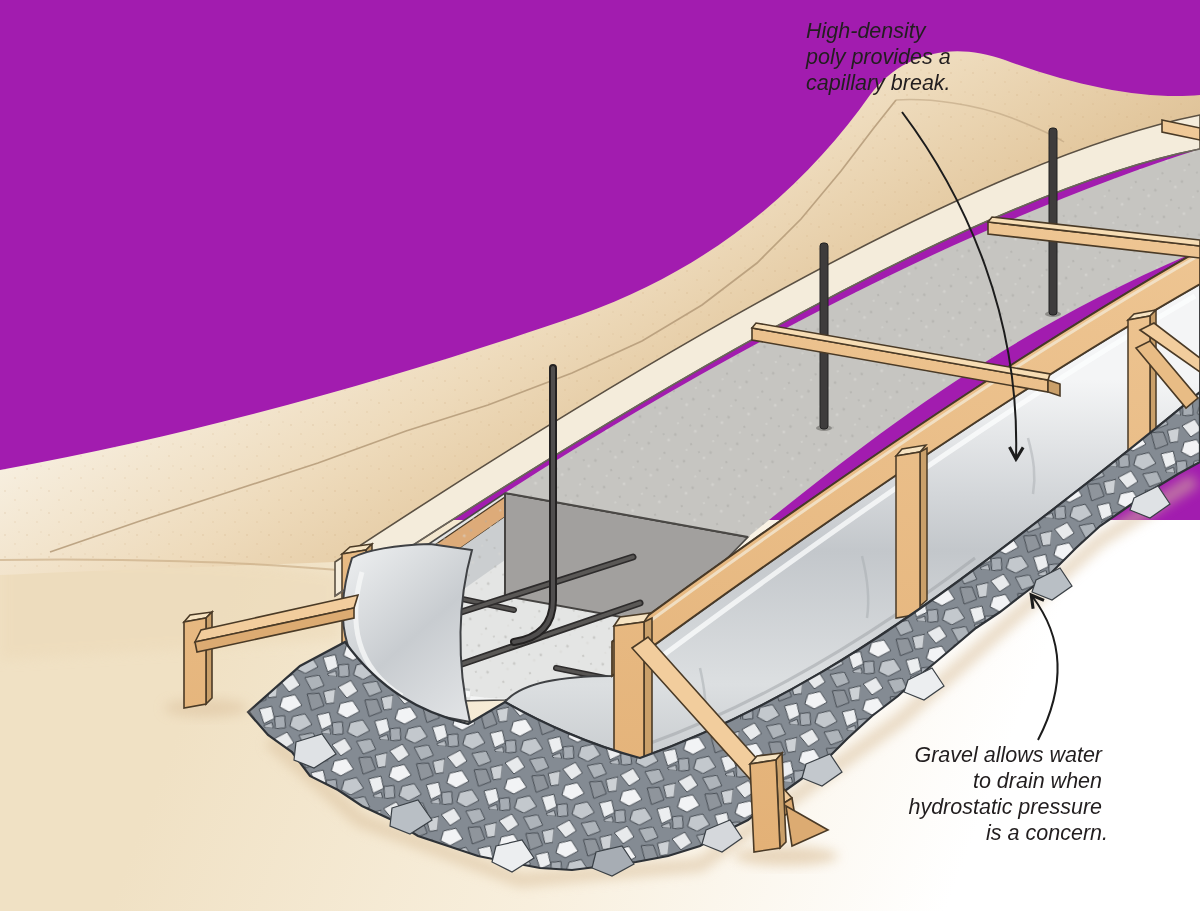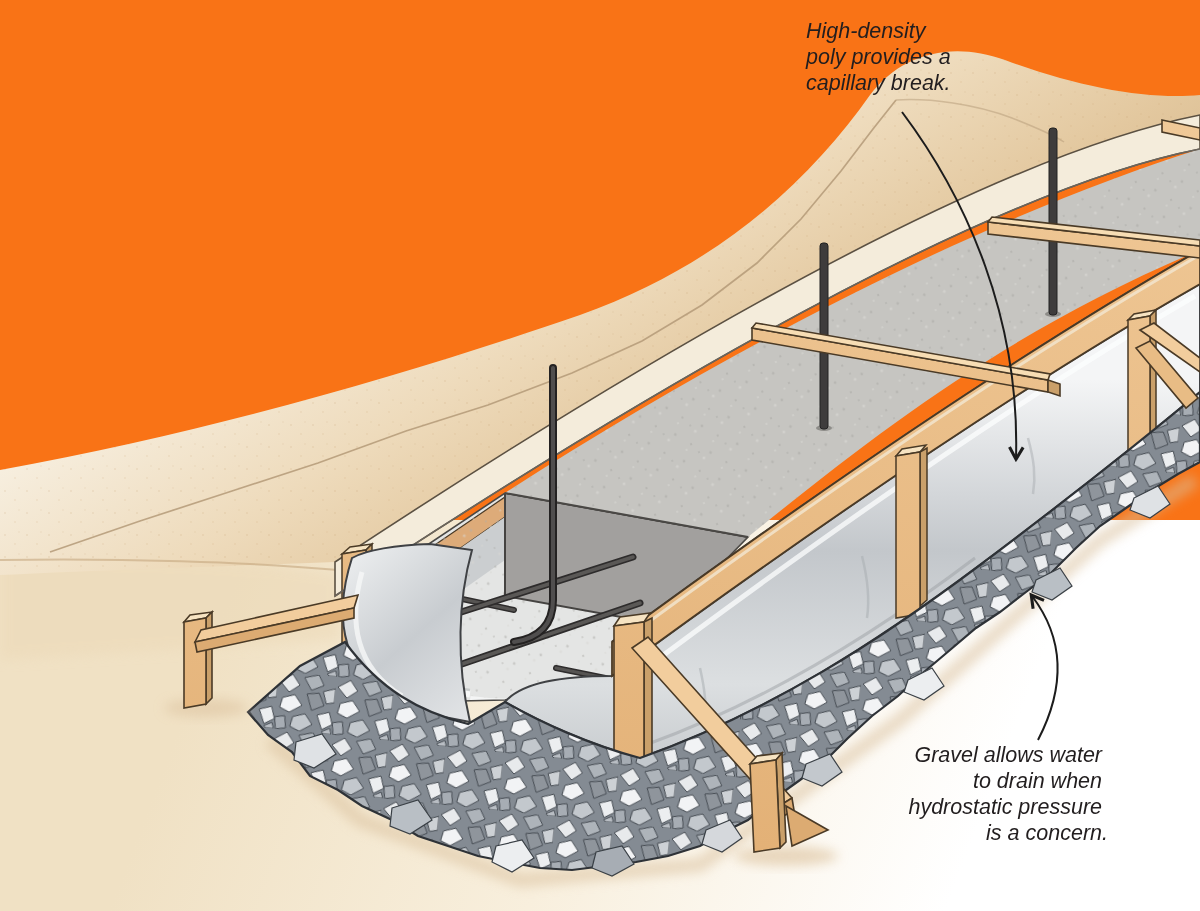--- a/index.html
+++ b/index.html
@@ -1,16 +1,16 @@
 <!DOCTYPE html>
 <html><head>
 <meta charset="utf-8">
 <style>
   html,body{margin:0;padding:0;background:#ffffff;}
-  #stage{position:relative;width:1200px;height:911px;background:#f97316;overflow:hidden;
+  #stage{position:relative;width:1200px;height:911px;background:#a21caf;overflow:hidden;
          font-family:"Liberation Sans",sans-serif;}
   svg{position:absolute;left:0;top:0;}
   .ann{font-family:"Liberation Sans",sans-serif;font-style:italic;font-size:21.5px;fill:#221e1f;}
   .leader{fill:none;stroke:#1c1c1c;stroke-width:2;}
 </style>
 </head>
 <body>
 
 <div id="stage">
 <svg width="1200" height="911" viewBox="0 0 1200 911">

